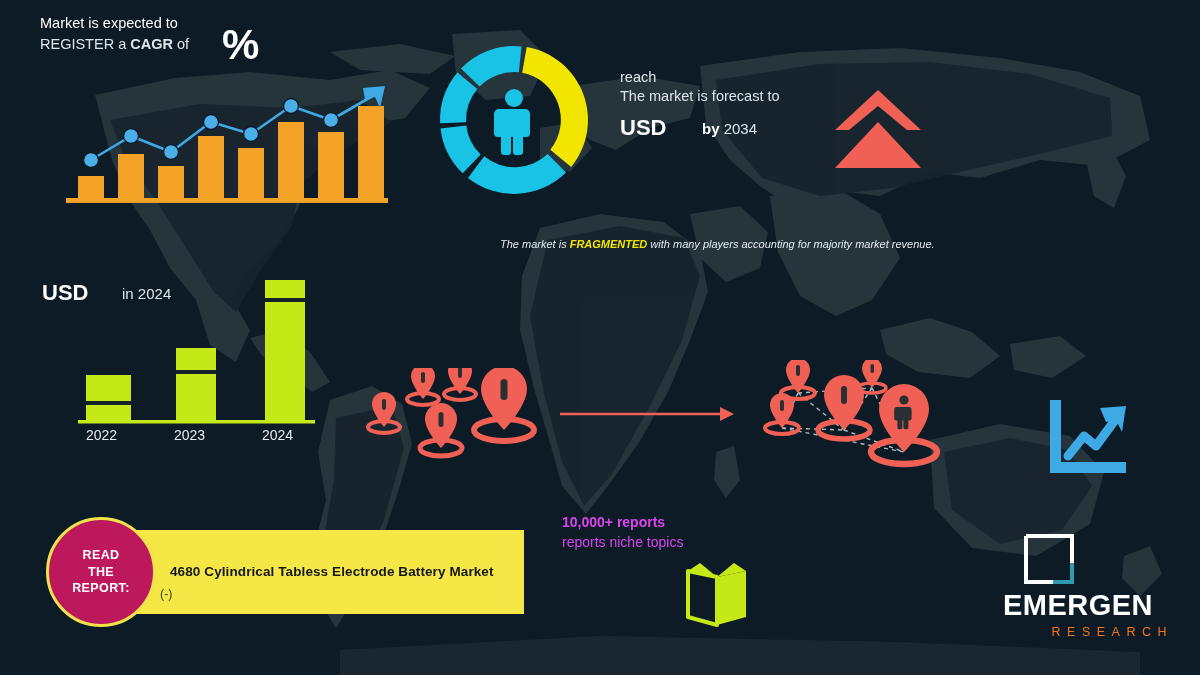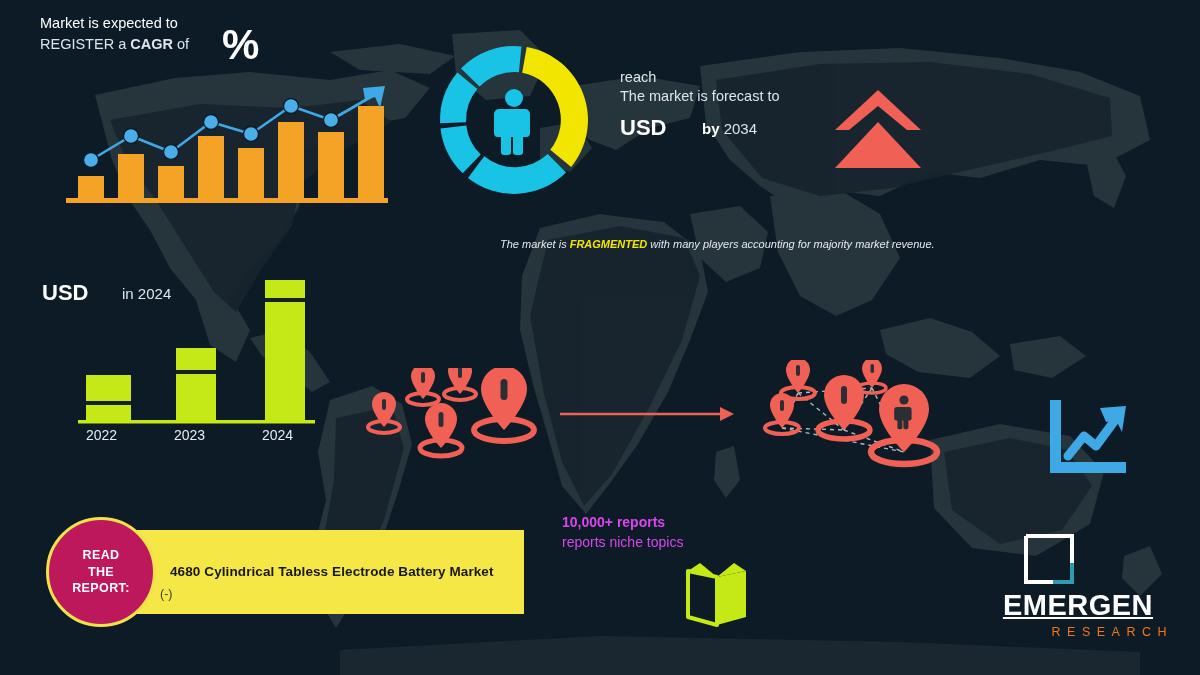--- a/index.html
+++ b/index.html
@@ -71,21 +71,21 @@
     display:flex; align-items:center; justify-content:center;
     text-align:center; font-size:12.5px; font-weight:700; color:#ffffff;
     line-height:1.35; letter-spacing:.4px; z-index:3;
   }
 
   
   #logo-wrap { position:absolute; left:983px; top:533px; width:190px; height:112px; }
   #logo-mark { position:absolute; left:40px; top:0px; width:52px; height:52px; }
   #logo-name {
     position:absolute; left:0; top:56px; width:190px; text-align:center;
-    font-size:29px; font-weight:700; letter-spacing:.5px; color:#ffffff;text-decoration:underline;
+    font-size:29px; font-weight:700; letter-spacing:.5px; color:#ffffff;
   }
   #logo-sub {
     position:absolute; left:0; top:92px; width:190px; text-align:right;
     font-size:12.5px; letter-spacing:6.5px; color:#f97316; font-weight:400;
   }
 
   
   .svg-abs { position:absolute; }
 </style>
 </head>

